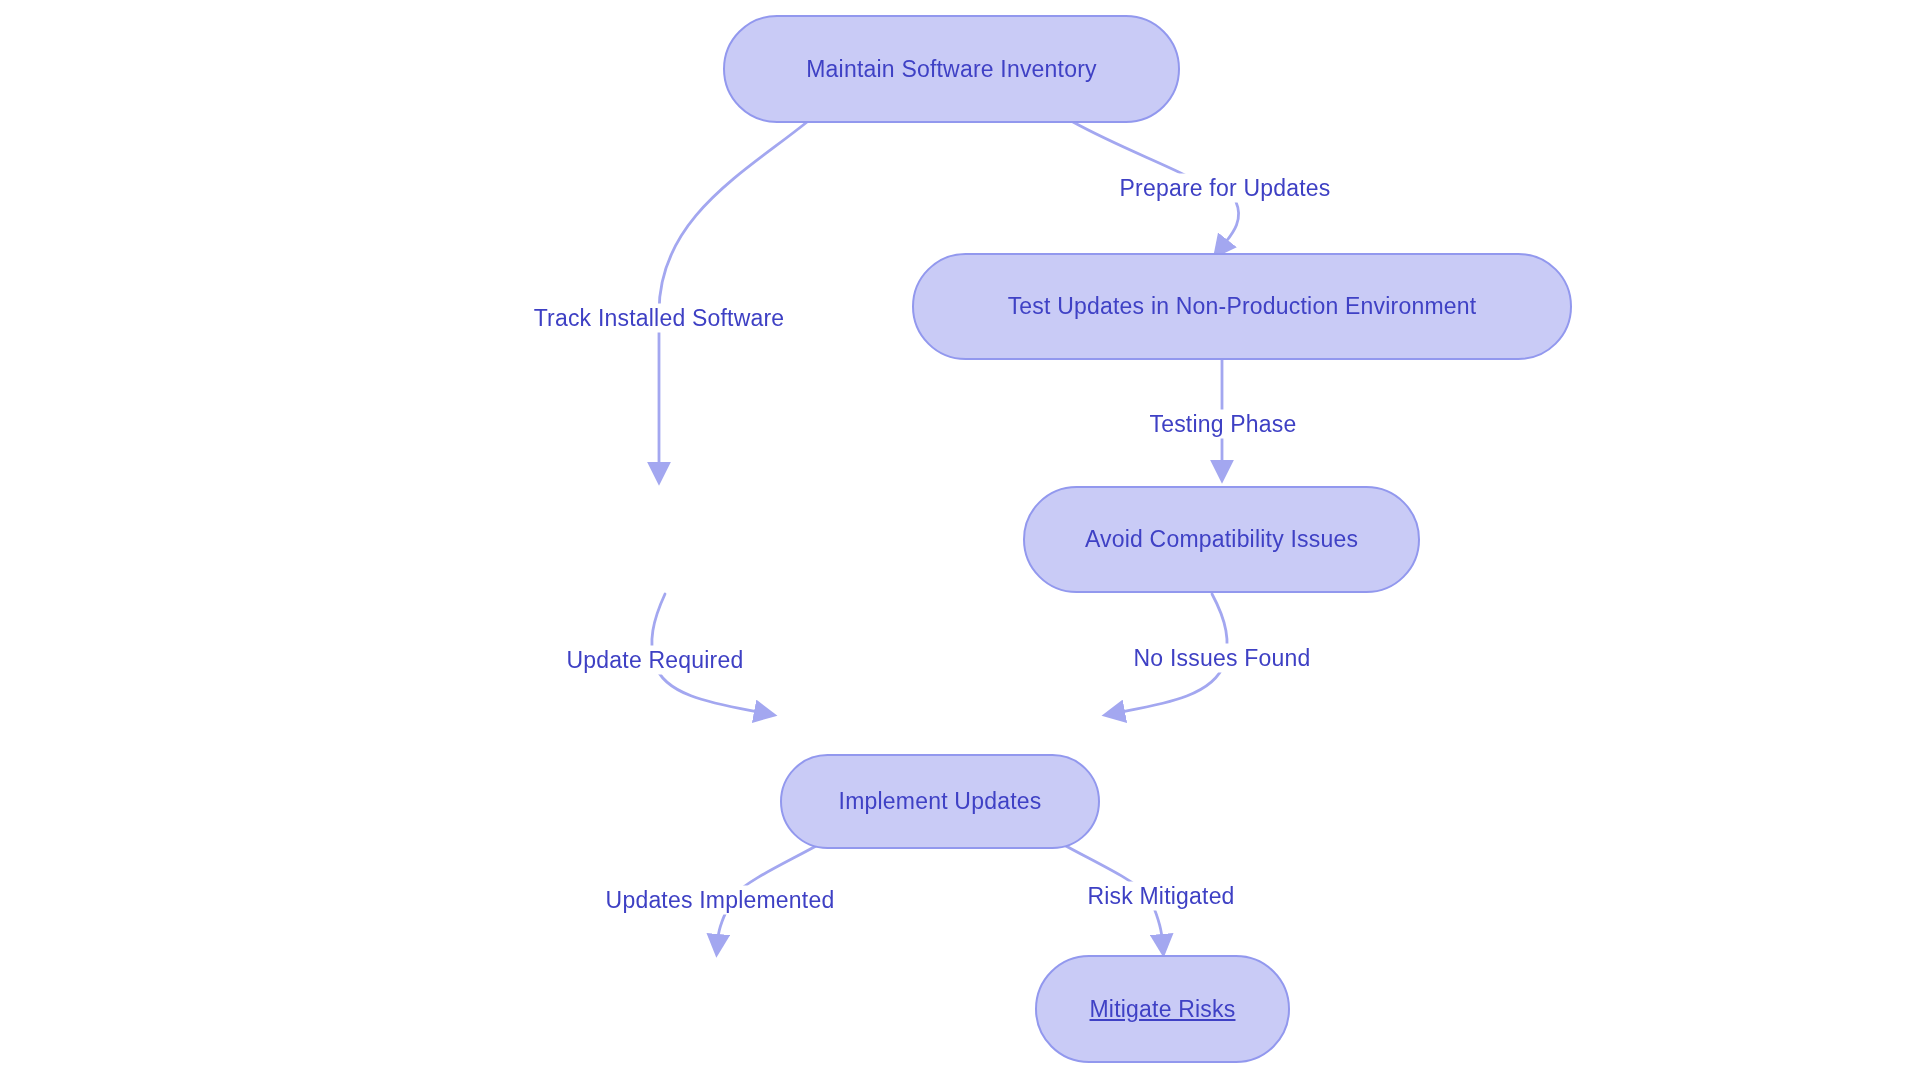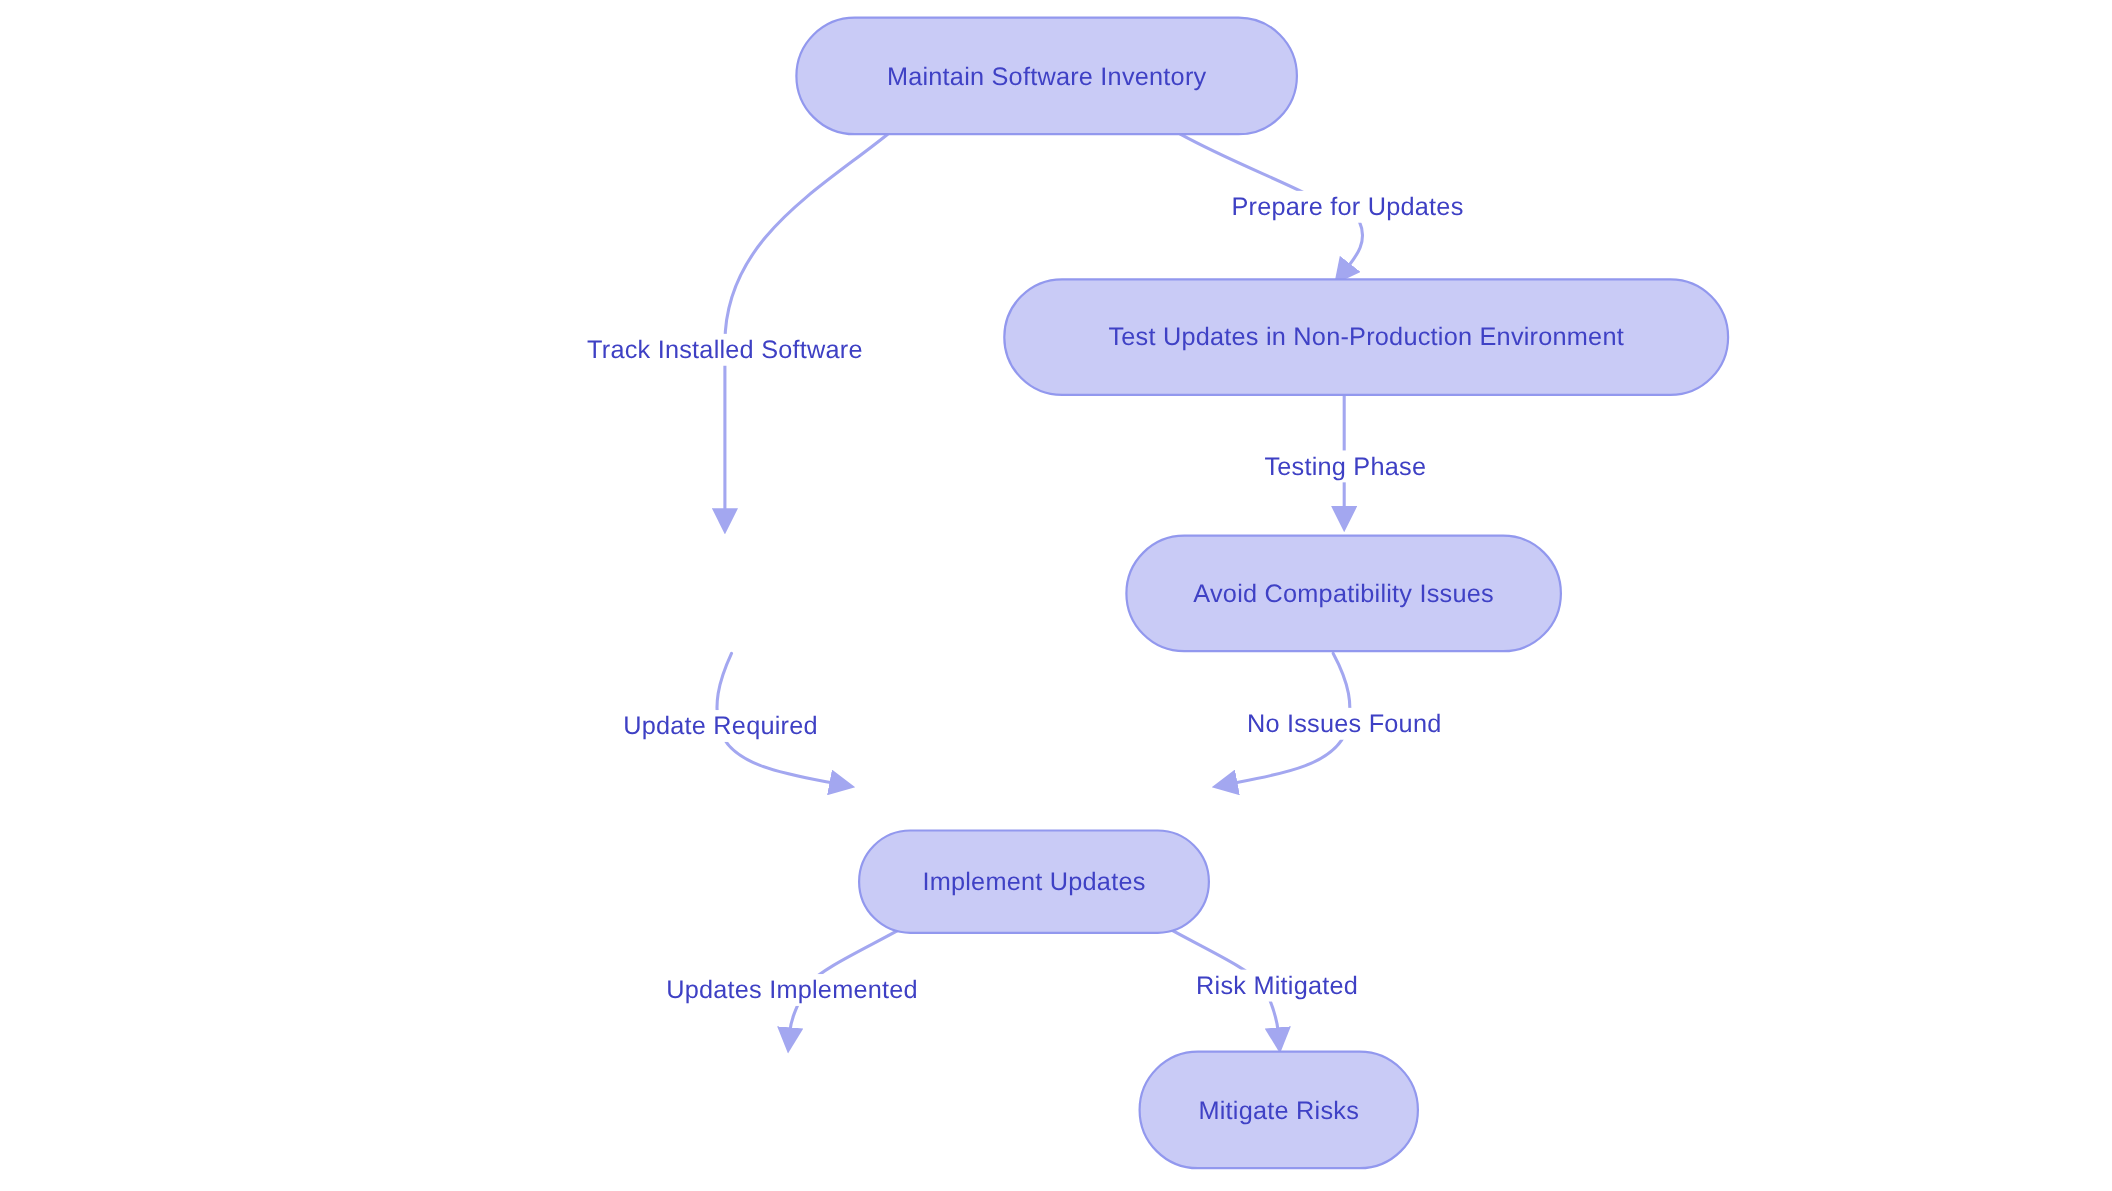--- a/index.html
+++ b/index.html
@@ -42,21 +42,21 @@
     padding: 1px 7px;
     white-space: nowrap;
   }
   
   #node-maintain  { left: 723px;  top: 15px;  width: 457px; height: 108px; }
   #node-test      { left: 912px;  top: 253px; width: 660px; height: 107px; }
   #node-identify  { left: 385px;  top: 486px; width: 552px; height: 107px; }
   #node-avoid     { left: 1023px; top: 486px; width: 397px; height: 107px; }
   #node-implement { left: 780px;  top: 722px; width: 320px; height: 95px; margin-top: 32px; }
   #node-enhance   { left: 490px;  top: 955px; width: 452px; height: 108px; }
-  #node-mitigate  { left: 1035px; top: 955px; width: 255px; height: 108px; }
+  #node-mitigate  { left: 1035px; top: 955px; width: 255px; height: 108px; text-decoration: underline; }
   
   #label-track    { left: 659px;  top: 306px; margin-top: 12px; }
   #label-prepare  { left: 1225px; top: 188px; }
   #label-testing  { left: 1223px; top: 424px; }
   #label-update   { left: 655px;  top: 660px; text-align: center; }
   #label-noissues { left: 1222px; top: 658px; }
   #label-updimpl  { left: 720px;  top: 900px; }
   #label-riskmit  { left: 1161px; top: 896px; text-align: right; }
 </style>
 </head>

